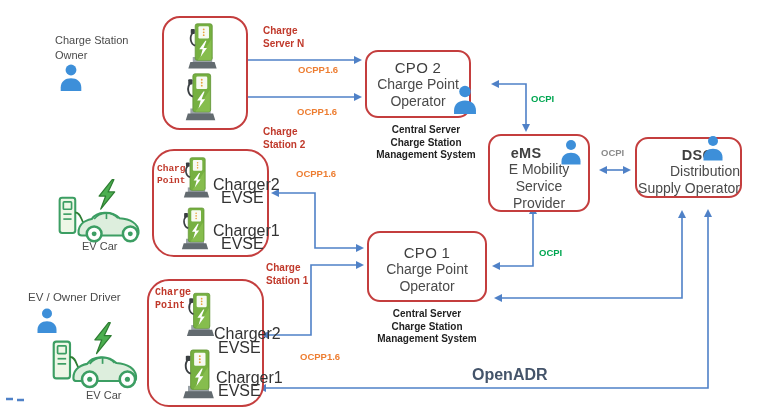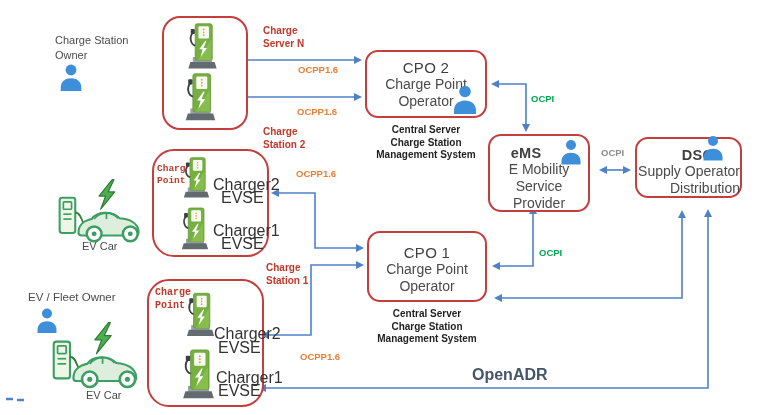--- a/index.html
+++ b/index.html
@@ -136,21 +136,21 @@
     </svg>
 
   <div class="red-label" style="left:263px;top:24px;">
     <div>Charge</div>
     <div>Server N</div>
   </div>
 
   <div class="proto orange" style="left:298px;top:64px;">OCPP1.6</div>
   <div class="proto orange" style="left:297px;top:106px;">OCPP1.6</div>
 
-  <div class="box nbox" style="left:365px;top:50px;width:122px;height:68px;padding-top:7px;">
+  <div class="box nbox" style="left:365px;top:50px;width:106px;height:68px;padding-top:7px;">
     <div class="node-title">CPO 2</div>
     <div class="node-sub">Charge Point</div>
     <div class="node-sub">Operator</div>
   </div>
   <svg class="person" style="left:451px;top:84px;" width="28" height="30">
       <use href="#sym-person"></use>
     </svg>
   <div class="caption" style="left:365px;top:124px;width:122px;">
     <div>Central Server</div>
     <div>Charge Station</div>
@@ -165,22 +165,22 @@
     <div class="node-sub">Service Provider</div>
   </div>
   <svg class="person" style="left:559px;top:138px;" width="24" height="27">
       <use href="#sym-person"></use>
     </svg>
 
   <div class="proto gray" style="left:601px;top:147px;">OCPI</div>
 
   <div class="box nbox" style="left:635px;top:137px;width:107px;height:61px;padding-top:8px;text-align:right;">
     <div class="node-title bold" style="margin-right:26px;">DSO</div>
+    <div class="node-sub">Distribution</div>
     <div class="node-sub">Supply Operator</div>
-    <div class="node-sub">Distribution</div>
   </div>
   <svg class="person" style="left:701px;top:134px;" width="24" height="27">
       <use href="#sym-person"></use>
     </svg>
 
   <div class="box nbox" style="left:367px;top:231px;width:120px;height:71px;padding-top:11px;">
     <div class="node-title">CPO 1</div>
     <div class="node-sub">Charge Point</div>
     <div class="node-sub">Operator</div>
   </div>
@@ -234,21 +234,21 @@
   <svg class="icon-wrap" style="left:181px;top:348px;" width="35" height="53">
       <use href="#sym-charger"></use>
     </svg>
   <div class="charger-name" style="left:214px;top:325px;">Charger2</div>
   <div class="charger-name" style="left:218px;top:339px;">EVSE</div>
   <div class="charger-name" style="left:216px;top:369px;">Charger1</div>
   <div class="charger-name" style="left:218px;top:382px;">EVSE</div>
 
   <div class="proto orange" style="left:300px;top:351px;">OCPP1.6</div>
 
-  <div class="actor-label" style="left:28px;top:290px;font-size:11.5px;">EV / Fleet Owner</div>
+  <div class="actor-label" style="left:28px;top:290px;font-size:11.5px;">EV / Owner Driver</div>
   <svg class="person" style="left:35px;top:306px;" width="24" height="28">
       <use href="#sym-person"></use>
     </svg>
   <svg class="icon-wrap" style="left:52px;top:321px;" width="96" height="72">
       <use href="#sym-car"></use>
     </svg>
   <div class="actor-label" style="left:86px;top:388px;">EV Car</div>
 
   <div class="proto navy" style="left:472px;top:366px;">OpenADR</div>
 

